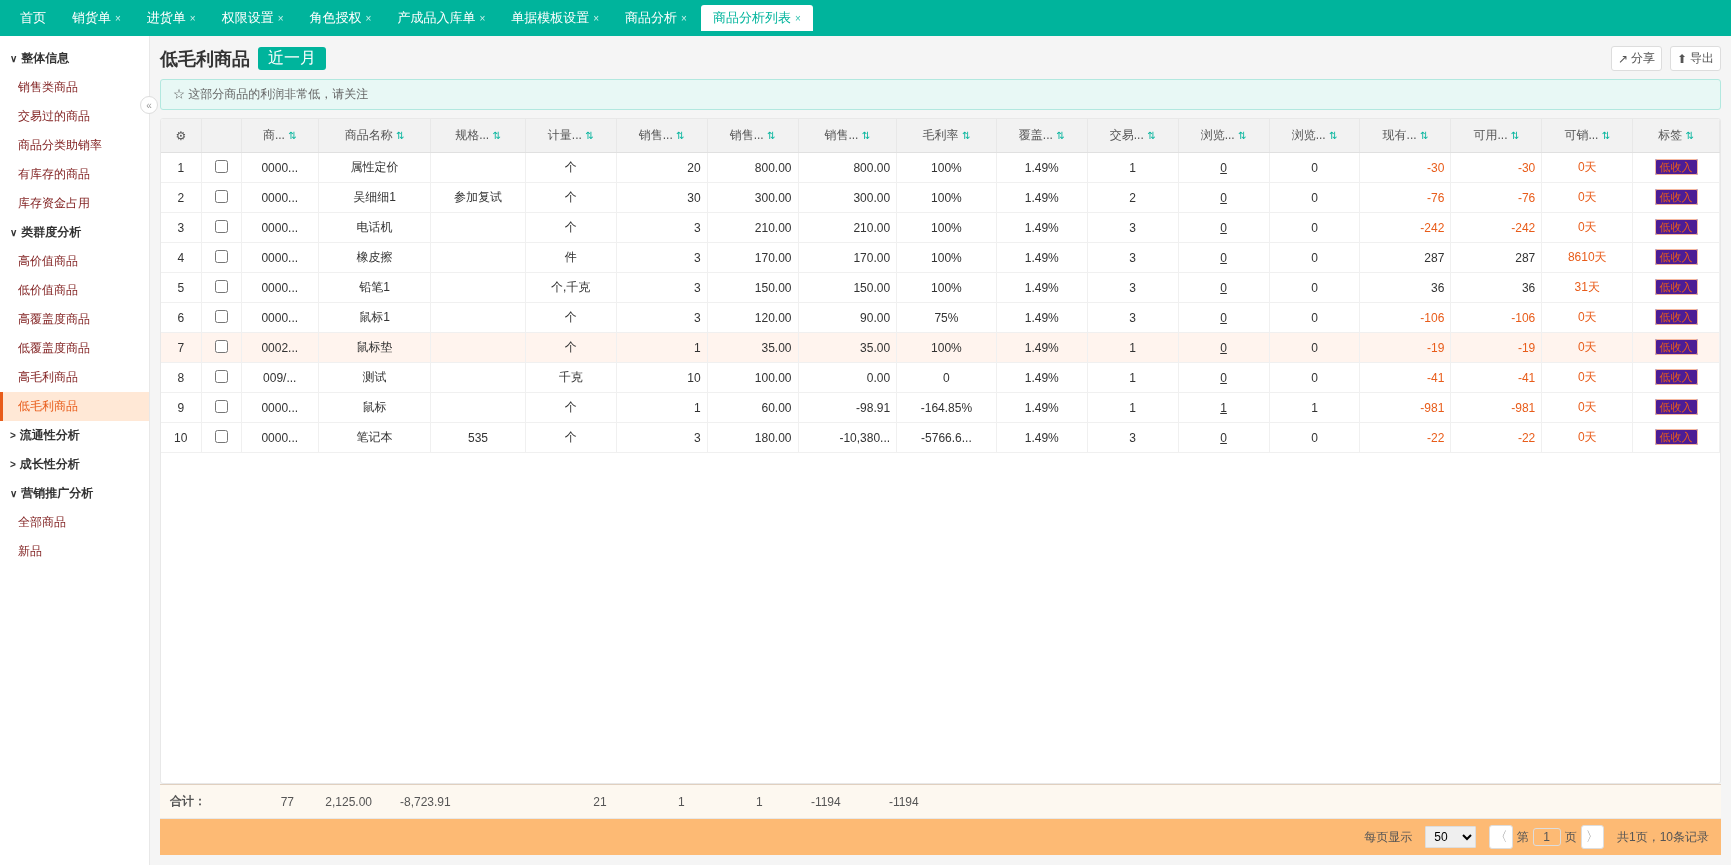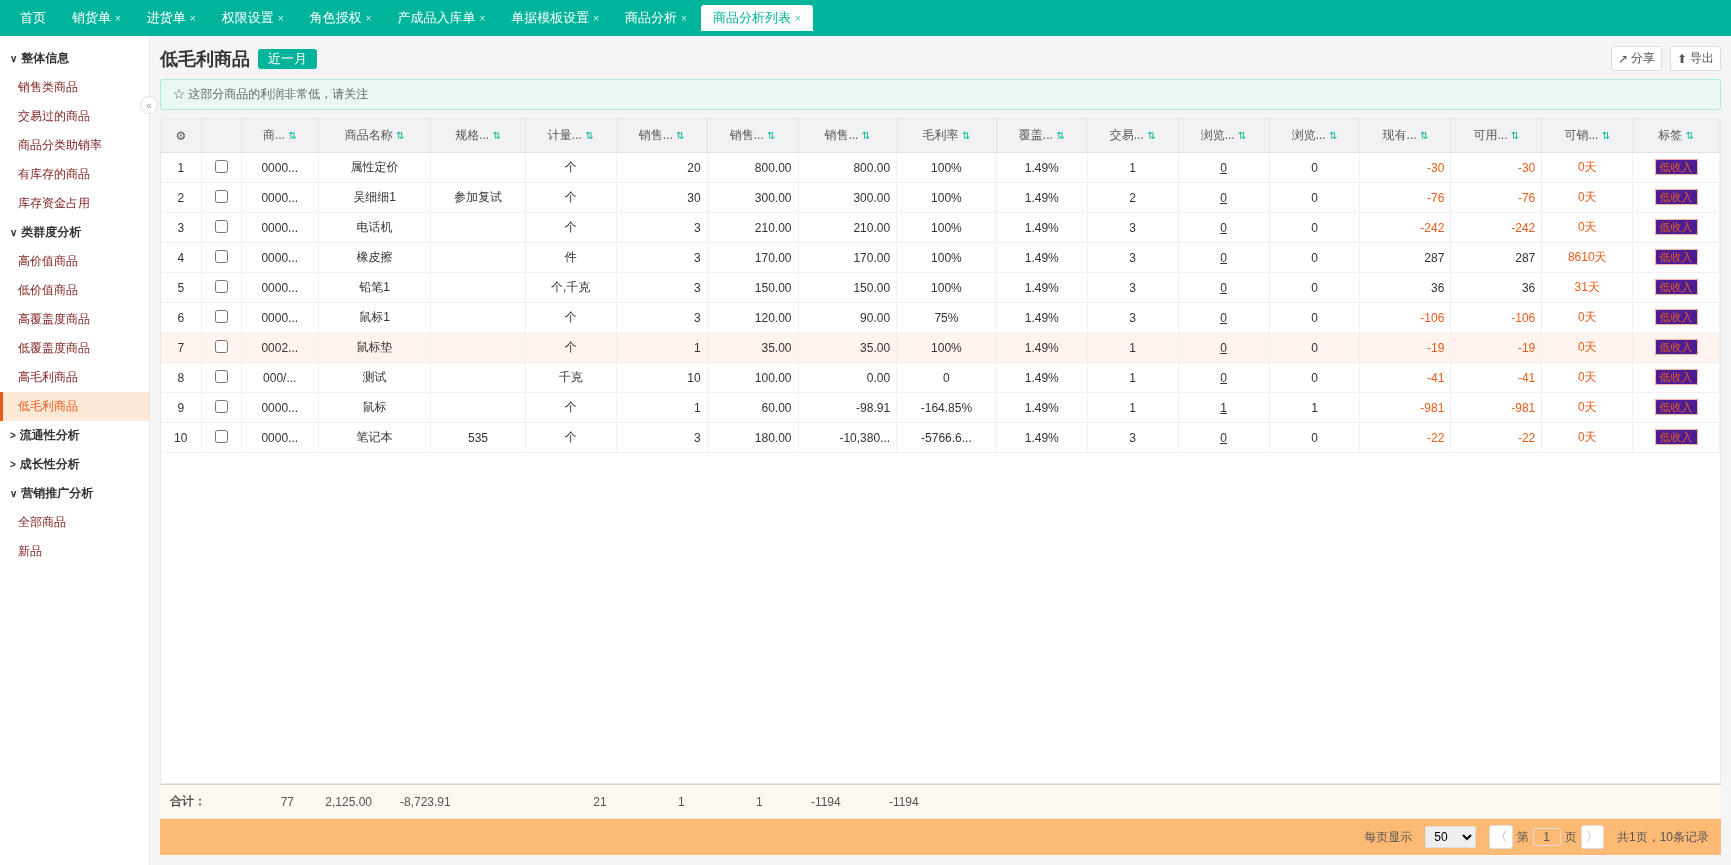--- a/index.html
+++ b/index.html
@@ -94,21 +94,21 @@
       font-weight: bold;
       color: #333;
     }
     .period-btn {
       background: #00b49c;
       color: #fff;
       border: none;
       border-radius: 3px;
       padding: 1px 10px;
       cursor: pointer;
-      font-size: 13px;
+      font-size: 16px;
     }
     .search-box {
       flex: 1;
       display: flex;
       align-items: center;
       border: 1px solid #ddd;
       border-radius: 3px;
       padding: 3px 8px;
       background: #fff;
       max-width: 280px;
@@ -490,21 +490,21 @@
               <td><span class="text-underline">0</span></td>
               <td>0</td>
               <td class="num-col text-orange">-19</td>
               <td class="num-col text-orange">-19</td>
               <td><span class="text-orange">0天</span></td>
               <td><span class="tag-badge">低收入</span></td>
             </tr>
             <tr>
               <td>8</td>
               <td><input type="checkbox" style=""></td>
-              <td>000/...</td>
+              <td>009/...</td>
               <td>测试</td>
               <td></td>
               <td>千克</td>
               <td class="num-col">10</td>
               <td class="num-col">100.00</td>
               <td class="num-col">0.00</td>
               <td>0</td>
               <td>1.49%</td>
               <td>1</td>
               <td><span class="text-underline">0</span></td>

